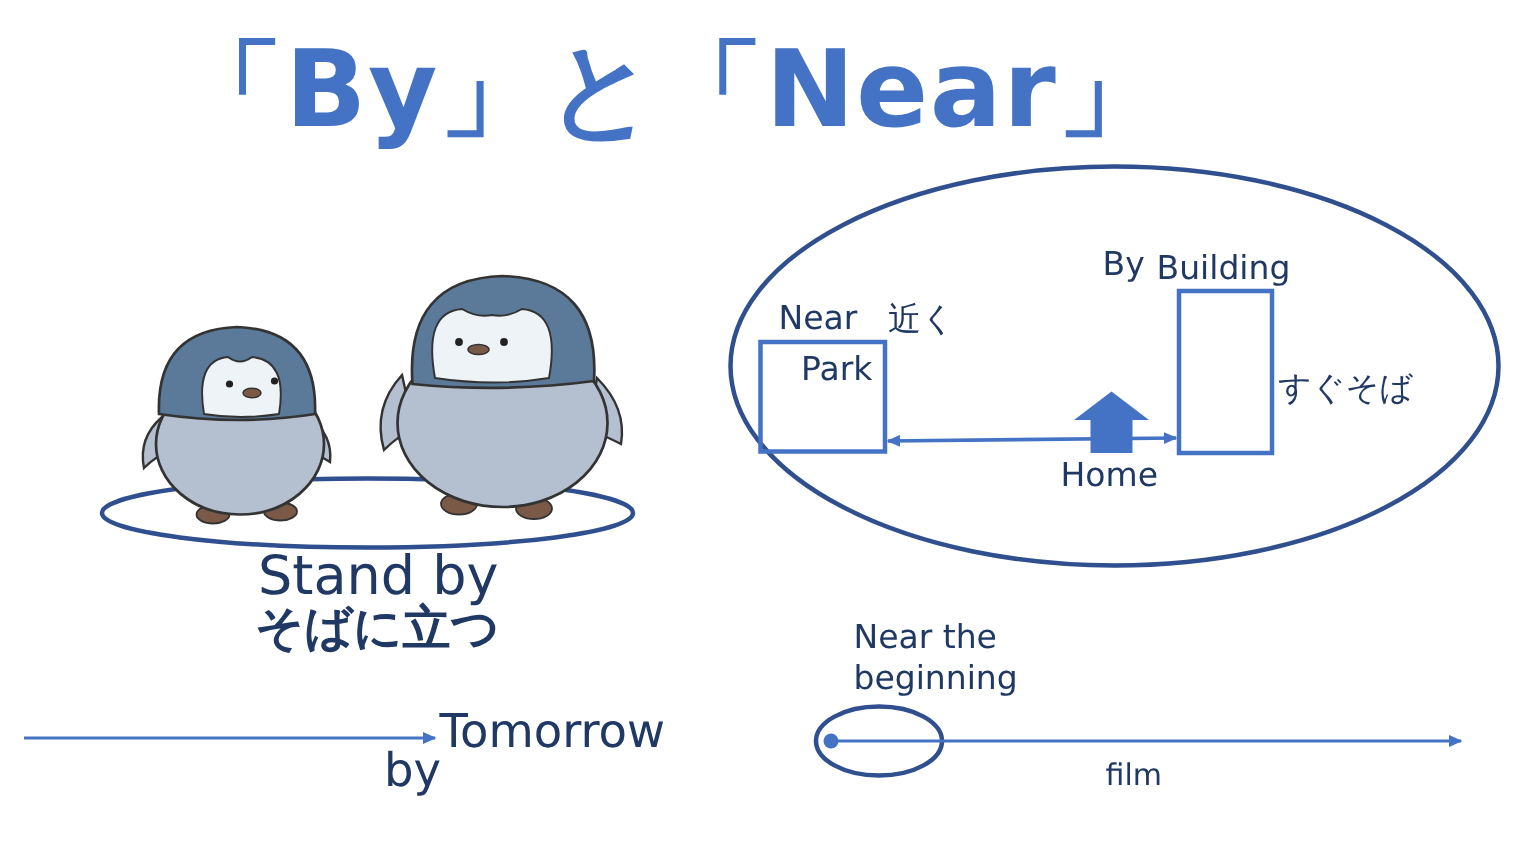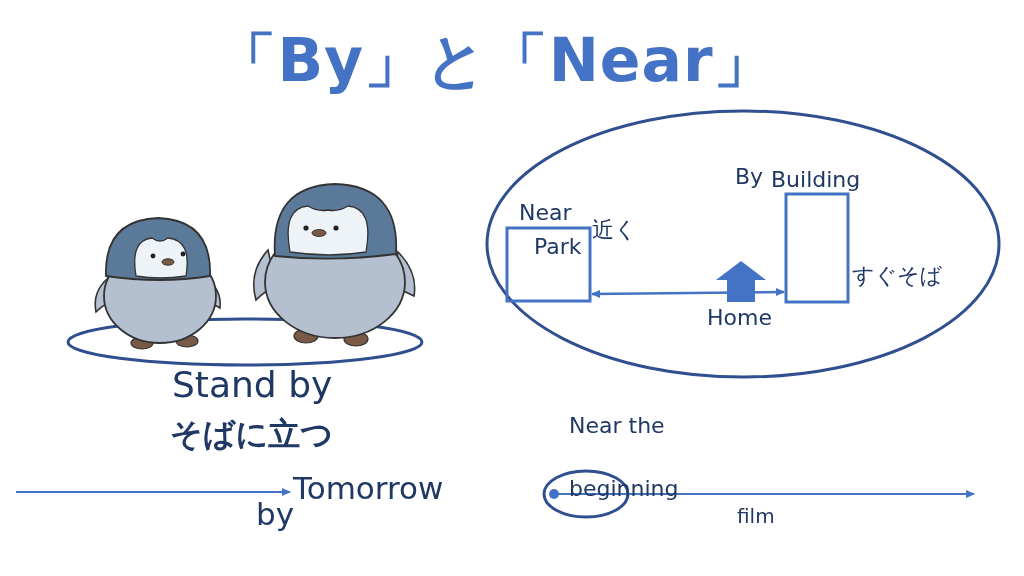--- a/index.html
+++ b/index.html
@@ -1,20 +1,20 @@
 <!DOCTYPE html>
 <html><head>
   <meta charset="utf-8">
   <style>
     html, body { margin:0; padding:0; }
     body { width:1024px; height:576px; background:#ffffff; position:relative; overflow:hidden; font-family:"DejaVu Sans", "Liberation Sans", sans-serif; }
     .abs { position:absolute; }
-    .title { left:0; top:12px; width:895px; text-align:center; font-family:"DejaVu Sans", sans-serif; font-weight:bold; font-size:60px; color:#4472c4; line-height:96px; letter-spacing:1px; white-space:nowrap;margin-left:48px; }
+    .title { left:0; top:12px; width:895px; text-align:center; font-family:"DejaVu Sans", sans-serif; font-weight:bold; font-size:71px; color:#4472c4; line-height:96px; letter-spacing:1px; white-space:nowrap; }
     .lbl { color:#203864; font-weight:normal; font-family:"DejaVu Sans", sans-serif; white-space:nowrap; }
-    .jp { color:#203864; font-family:"DejaVu Sans", sans-serif; white-space:nowrap;margin-top:16px; }
+    .jp { color:#203864; font-family:"DejaVu Sans", sans-serif; white-space:nowrap; }
     svg.layer { position:absolute; left:0; top:0; }
   </style>
 </head>
 <body>
 
 <div class="abs title">「By」と「Near」</div>
 
 <svg class="layer" width="1024" height="576" viewBox="0 0 1024 576">
   <defs>
     <marker id="arrowR" markerWidth="10" markerHeight="10" refX="8" refY="4" orient="auto" markerUnits="userSpaceOnUse">
@@ -85,14 +85,14 @@
 <div class="abs lbl" style="left:512px; top:234px; font-size:22px; line-height:26px;margin-left:22px;">Park</div>
 <div class="abs lbl" style="left:735px; top:164px; font-size:22px; line-height:26px;">By</div>
 <div class="abs lbl" style="left:771px; top:167px; font-size:22px; line-height:26px;">Building</div>
 <div class="abs jp" style="left:852px; top:247px; font-size:22px; line-height:26px;">すぐそば</div>
 <div class="abs lbl" style="left:707px; top:305px; font-size:22px; line-height:26px;">Home</div>
 
 <div class="abs lbl" style="left:256px; top:496px; font-size:31px; line-height:36px;">by</div>
 <div class="abs lbl" style="left:293px; top:470px; font-size:31px; line-height:36px;">Tomorrow</div>
 
 <div class="abs lbl" style="left:569px; top:413px; font-size:22px; line-height:26px;">Near the</div>
-<div class="abs lbl" style="left:569px; top:440px; font-size:22px; line-height:26px;margin-top:36px;">beginning</div>
+<div class="abs lbl" style="left:569px; top:440px; font-size:22px; line-height:26px;">beginning</div>
 <div class="abs lbl" style="left:737px; top:504px; font-size:20px; line-height:24px;">film</div>
 
 </body></html>

